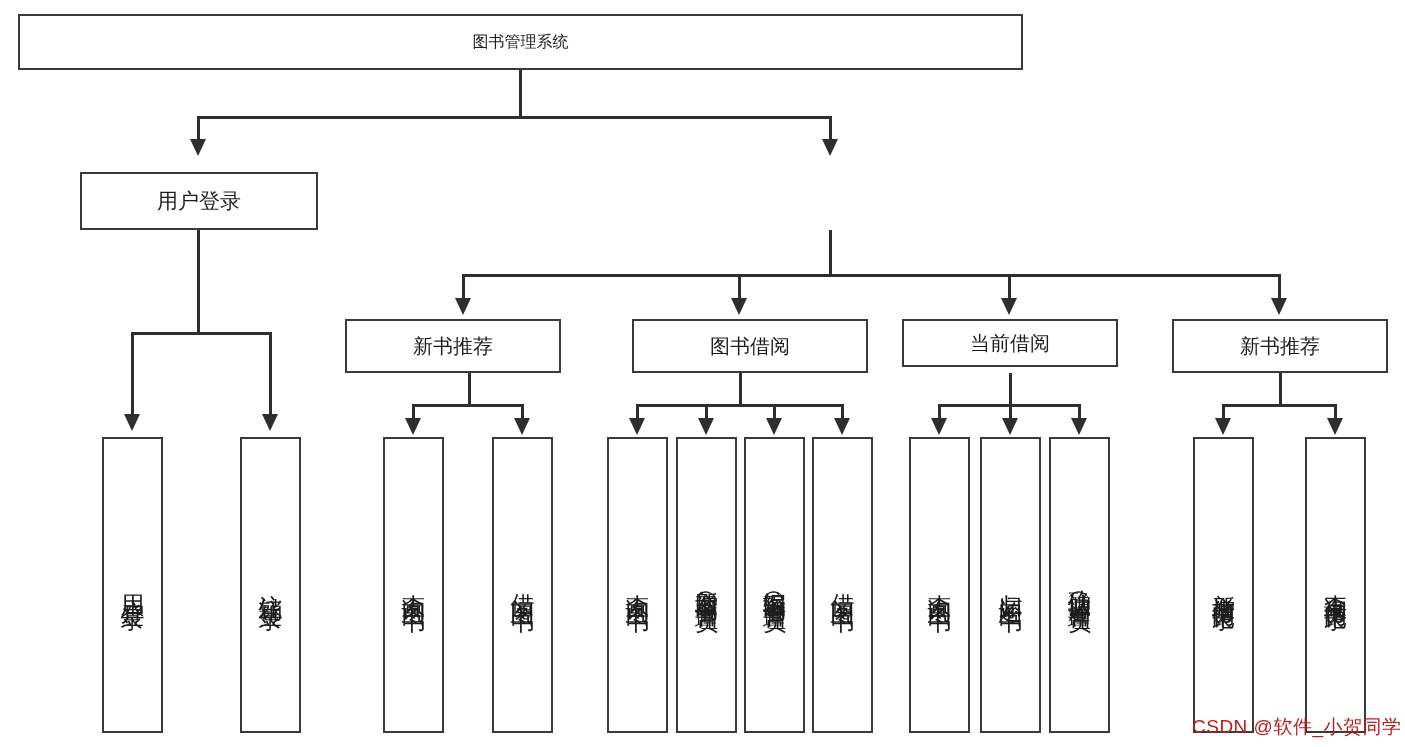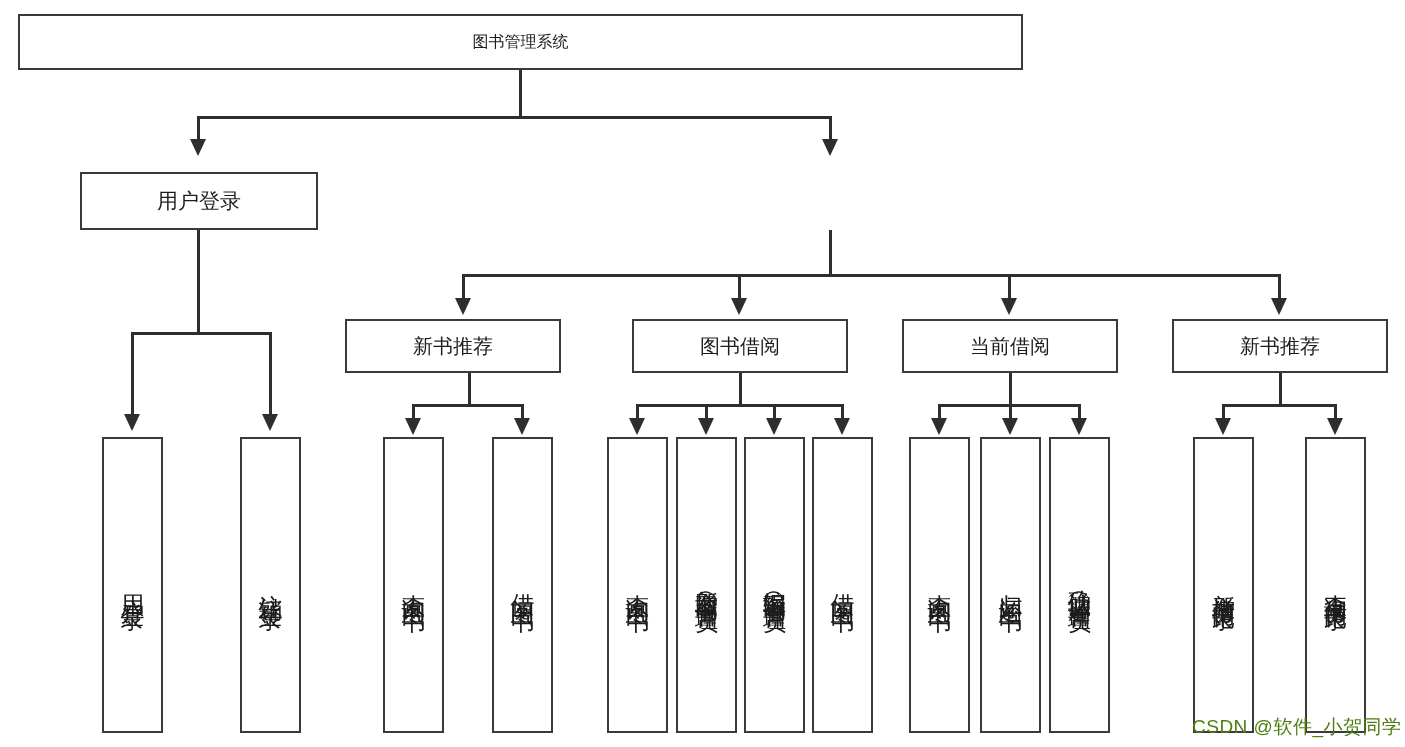--- a/index.html
+++ b/index.html
@@ -66,21 +66,21 @@
   .arrow {
     position: absolute;
     width: 0;
     height: 0;
     border-left: 8px solid transparent;
     border-right: 8px solid transparent;
     border-top: 17px solid #2e2e2e;
   }
   .watermark {
     position: absolute;
-    color: #4d7c0f;
+    color: #b91c1c;
     font-size: 19px;
     white-space: nowrap;
     letter-spacing: 0.5px;
   }
 </style>
 </head>
 <body>
 
 <div id="canvas">
 
@@ -115,24 +115,24 @@
   <div class="edge v" style="left:738px; top:274px; width:2.6px; height:27px;"></div>
   <div class="arrow" style="left:731px; top:298px;"></div>
   <div class="edge v" style="left:1008px; top:274px; width:2.6px; height:27px;"></div>
   <div class="arrow" style="left:1001px; top:298px;"></div>
   <div class="edge v" style="left:1278px; top:274px; width:2.6px; height:27px;"></div>
   <div class="arrow" style="left:1271px; top:298px;"></div>
 
   <div class="node level2" style="left:345px; top:319px; width:216px; height:54px;">
     <span class="htext">新书推荐</span>
   </div>
-  <div class="node level2" style="left:632px; top:319px; width:216px; height:54px;">
+  <div class="node level2" style="left:632px; top:319px; width:236px; height:54px;">
     <span class="htext">图书借阅</span>
   </div>
-  <div class="node level2" style="left:902px; top:319px; width:216px; height:54px;">
+  <div class="node level2" style="left:902px; top:319px; width:216px; height:48px;">
     <span class="htext">当前借阅</span>
   </div>
   <div class="node level2" style="left:1172px; top:319px; width:216px; height:54px;">
     <span class="htext">新书推荐</span>
   </div>
 
   <div class="edge v" style="left:468px; top:373px; width:2.6px; height:32px;"></div>
   <div class="edge h" style="left:413px; top:404px; width:111px; height:2.6px;"></div>
   <div class="edge v" style="left:412px; top:404px; width:2.6px; height:16px;"></div>
   <div class="arrow" style="left:405px; top:418px;"></div>

